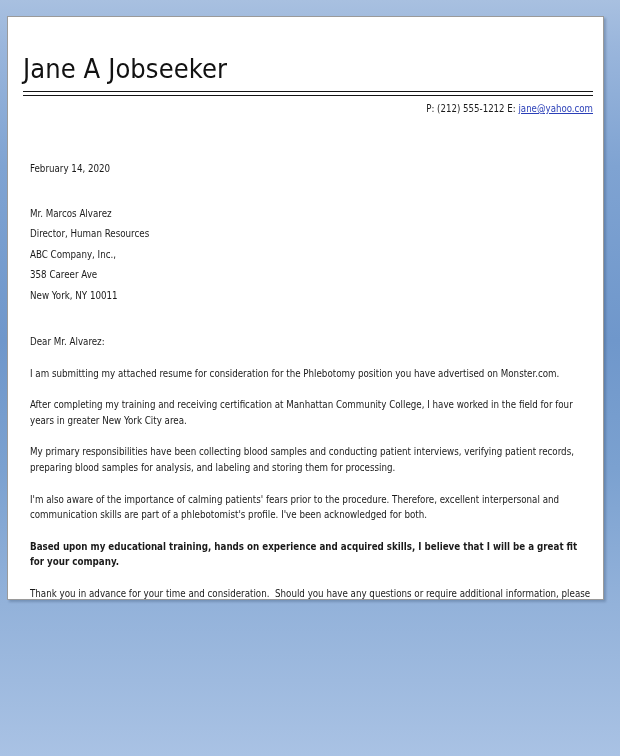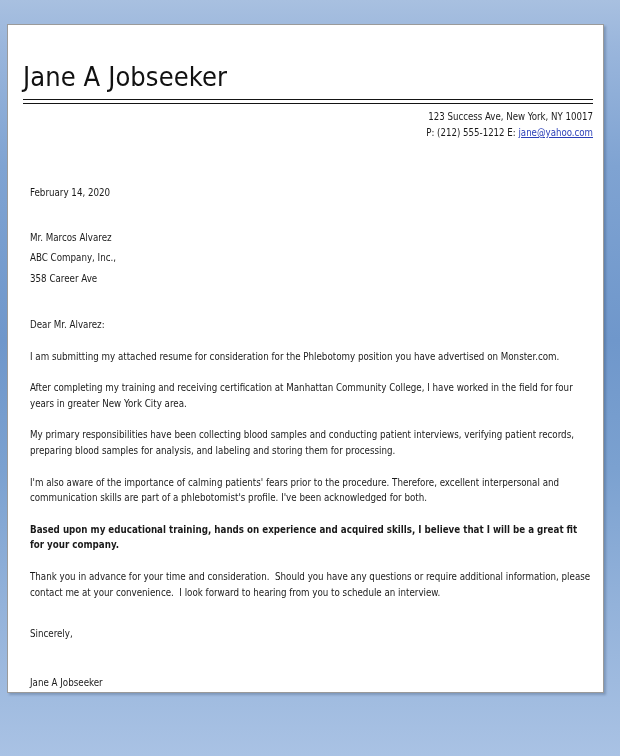--- a/index.html
+++ b/index.html
@@ -18,23 +18,23 @@
         #6f97cb 45%,
         #7ba1d0 62%,
         #93b2da 80%,
         #a9c2e4 100%);
   }
 
   
   .page-wrap {
     position: absolute;
     left: 7px;
-    top: 24px;
+    top: 16px;
     width: 597px;
-    height: 669px;
+    height: 584px;
     box-sizing: border-box;
   }
   .page-shadow {
     position: absolute;
     left: 2px;
     top: 2px;
     width: 100%;
     height: 100%;
     background: rgba(40, 60, 95, 0.28);
     filter: blur(1px);
@@ -140,35 +140,36 @@
 
 <div class="page-wrap">
   <div class="page-shadow"></div>
   <div class="page">
     <div class="page-inner">
 
       <div class="letterhead">
         <div class="applicant-name">Jane A Jobseeker</div>
         <div class="rule-double"></div>
         <div class="contact-block">
-          <div class="contact-line">123 Success Ave, New York, NY 10017</div>
           <div class="contact-line">
             <span>P: (212) 555-1212 E: </span><a class="email-link" href="#">jane@yahoo.com</a>
           </div>
         </div>
       </div>
 
       <div class="letter-body">
 
         <div class="date-line">February 14, 2020</div>
 
         <div class="recipient-block">
           <div class="recipient-line">Mr. Marcos Alvarez</div>
+          <div class="recipient-line">Director, Human Resources</div>
           <div class="recipient-line">ABC Company, Inc.,</div>
           <div class="recipient-line">358 Career Ave</div>
+          <div class="recipient-line">New York, NY 10011</div>
         </div>
 
         <div class="salutation">Dear Mr. Alvarez:</div>
 
         <p class="body-para">I am submitting my attached resume for consideration for the Phlebotomy position you have advertised on Monster.com.</p>
         <p class="body-para">After completing my training and receiving certification at Manhattan Community College, I have worked in the field for four years in greater New York City area.</p>
         <p class="body-para">My primary responsibilities have been collecting blood samples and conducting patient interviews, verifying patient records, preparing blood samples for analysis, and labeling and storing them for processing.</p>
         <p class="body-para">I'm also aware of the importance of calming patients' fears prior to the procedure. Therefore, excellent interpersonal and communication skills are part of a phlebotomist's profile. I've been acknowledged for both.</p>
         <p class="body-para tight">Based upon my educational training, hands on experience and acquired skills, I believe that I will be a great fit for your company.</p>
         <p class="body-para">Thank you in advance for your time and consideration.  Should you have any questions or require additional information, please contact me at your convenience.  I look forward to hearing from you to schedule an interview.</p>

